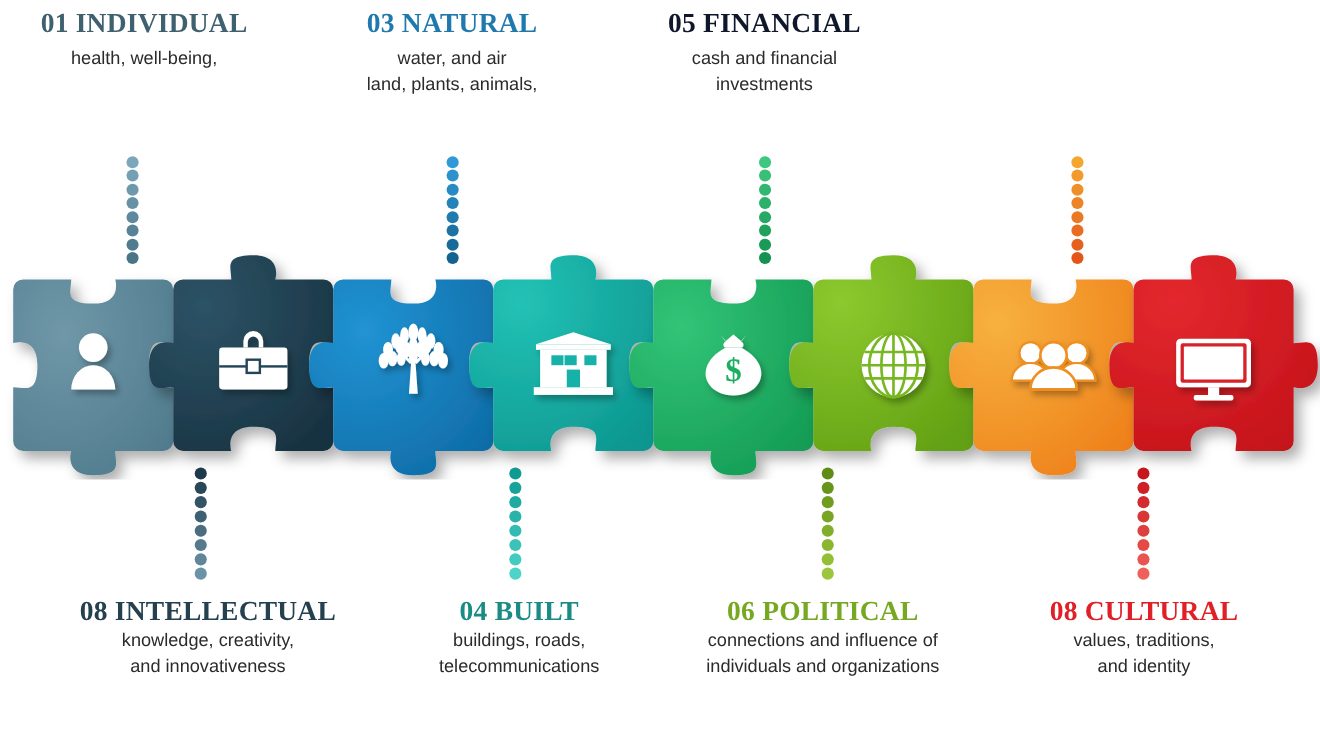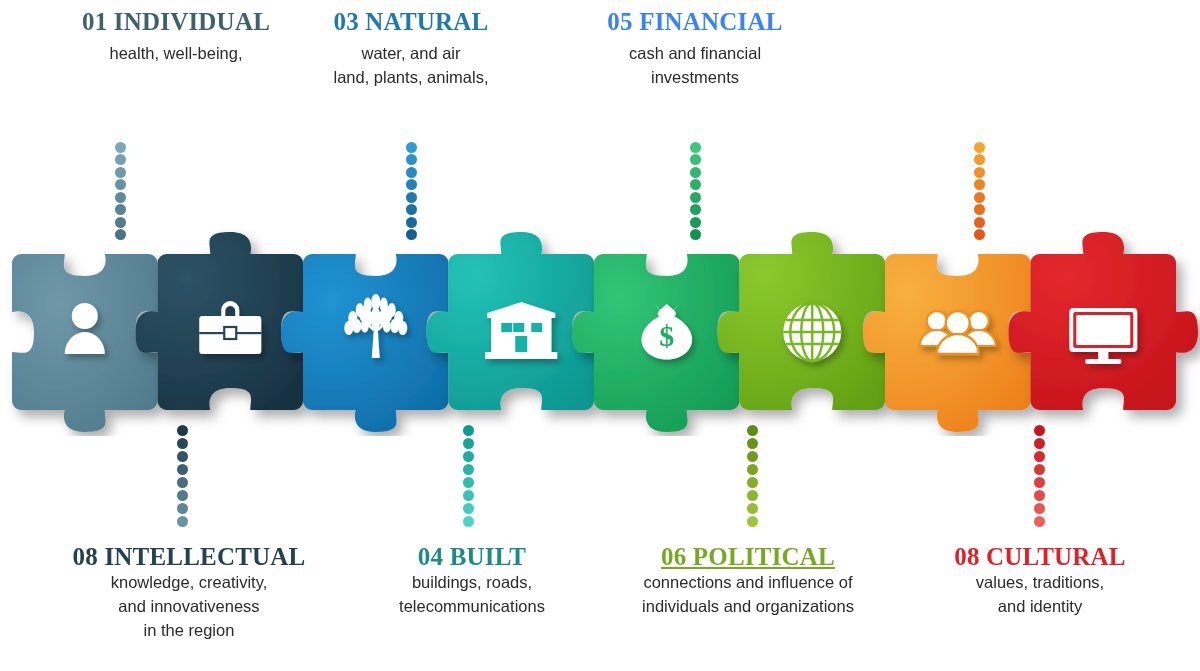--- a/index.html
+++ b/index.html
@@ -38,65 +38,64 @@
 
   
   #board { position: absolute; left: 0px; top: 228px; width: 1200px; height: 208px; }
   #board svg { display: block; }
 </style>
 </head>
 <body>
 
 <div id="stage">
 
-  <div class="txt top" style="left:0px; top:8px; width:262px;margin-left:45px;">
+  <div class="txt top" style="left:0px; top:8px; width:262px;">
     <div class="hd" style="color: rgb(63, 97, 111);">01 INDIVIDUAL</div>
     <div class="dsc">
       <div>health, well-being,</div>
     </div>
   </div>
 
   <div class="txt top" style="left:296px; top:8px; width:230px;">
     <div class="hd" style="color: rgb(32, 121, 173);">03 NATURAL</div>
     <div class="dsc">
       <div>water, and air</div>
       <div>land, plants, animals,</div>
     </div>
   </div>
 
   <div class="txt top" style="left:580px; top:8px; width:230px;">
-    <div class="hd" style="color: #3b82f6;">05 FINANCIAL</div>
+    <div class="hd" style="color: #0f172a;">05 FINANCIAL</div>
     <div class="dsc">
       <div>cash and financial</div>
       <div>investments</div>
     </div>
   </div>
 
   <div class="txt top" style="left:862px; top:8px; width:232px;">
   </div>
 
   <div class="txt bottom" style="left:58px; top:543px; width:262px;">
     <div class="hd" style="color: rgb(37, 64, 79);">08 INTELLECTUAL</div>
     <div class="dsc">
       <div>knowledge, creativity,</div>
       <div>and innovativeness</div>
-      <div>in the region</div>
     </div>
   </div>
 
   <div class="txt bottom" style="left:357px; top:543px; width:230px;">
     <div class="hd" style="color: rgb(26, 140, 133);">04 BUILT</div>
     <div class="dsc">
       <div>buildings, roads,</div>
       <div>telecommunications</div>
     </div>
   </div>
 
   <div class="txt bottom" style="left:615px; top:543px; width:266px;">
-    <div class="hd" style="color: rgb(118, 168, 34); text-decoration: underline;">06 POLITICAL</div>
+    <div class="hd" style="color: rgb(118, 168, 34);">06 POLITICAL</div>
     <div class="dsc">
       <div>connections and influence of</div>
       <div>individuals and organizations</div>
     </div>
   </div>
 
   <div class="txt bottom" style="left:925px; top:543px; width:230px;">
     <div class="hd" style="color: rgb(224, 31, 38);">08 CULTURAL</div>
     <div class="dsc">
       <div>values, traditions,</div>

